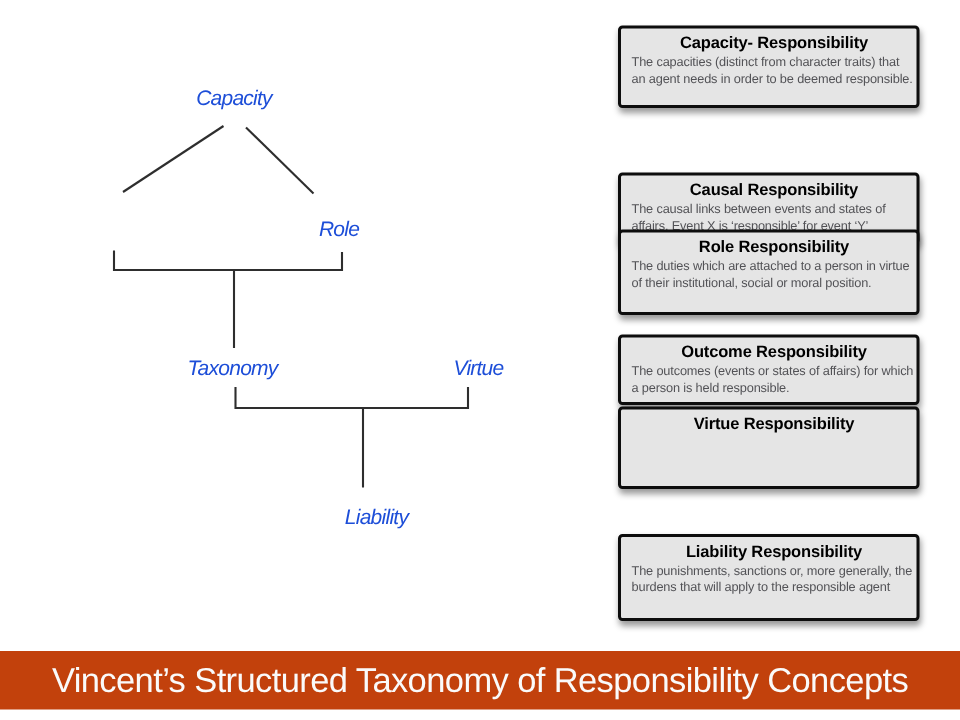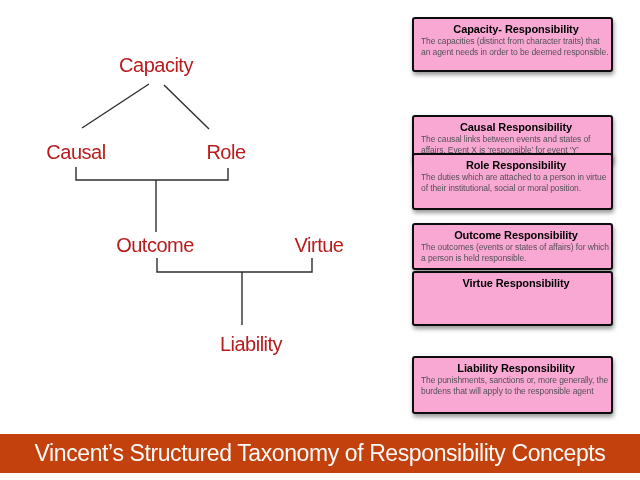--- a/index.html
+++ b/index.html
@@ -19,38 +19,39 @@
   
   .tree-lines {
     position: absolute;
     left: 0;
     top: 0;
   }
   .tree-label {
     position: absolute;
     transform: translate(-50%, -50%);
     white-space: nowrap;
-    font-size: 20px;
+    font-size: 14px;
     letter-spacing: -0.5px;
-    color: #b91c1c;
+    color: #1d4ed8;
+    font-style: italic;
   }
   .lbl-capacity  { left: 156px; top: 65px;  }
   .lbl-causal    { left: 76px;  top: 152px; }
   .lbl-role      { left: 226px; top: 152px; }
   .lbl-outcome   { left: 155px; top: 245px; }
   .lbl-virtue    { left: 319px; top: 245px; }
   .lbl-liability { left: 251px; top: 344px; }
 
   
   .info-box {
     position: absolute;
     left: 412px;
     width: 201px;
     box-sizing: border-box;
-    background: #f9a8d4;
+    background: #e5e5e5;
     border: 2px solid #0d0d0d;
     border-radius: 3px;
     box-shadow: 1px 3px 4px rgba(0,0,0,0.40);
     padding: 2px 0 3px 7px;
   }
   .box-1 { top: 17px;  min-height: 55px; }
   .box-2 { top: 89px;  min-height: 48px; margin-top: 26px; }
   .box-3 { top: 153px; min-height: 57px; }
   .box-4 { top: 223px; min-height: 47px; }
   .box-5 { top: 271px; min-height: 55px; }
@@ -98,23 +99,22 @@
   <svg class="tree-lines" width="410" height="430" viewBox="0 0 410 430">
     <path d="M149 84 L82 128" stroke="#2e2e2e" stroke-width="1.4" fill="none"></path>
     <path d="M164 85 L209 129" stroke="#2e2e2e" stroke-width="1.4" fill="none"></path>
     <path d="M76 167 L76 180 L228 180 L228 168" stroke="#2e2e2e" stroke-width="1.4" fill="none"></path>
     <path d="M156 180 L156 232" stroke="#2e2e2e" stroke-width="1.4" fill="none"></path>
     <path d="M157 258 L157 272 L312 272 L312 258" stroke="#2e2e2e" stroke-width="1.4" fill="none"></path>
     <path d="M242 272 L242 325" stroke="#2e2e2e" stroke-width="1.4" fill="none"></path>
   </svg>
 
   <div class="tree-label lbl-capacity">Capacity</div>
-  <div class="tree-label lbl-causal">Causal</div>
   <div class="tree-label lbl-role">Role</div>
-  <div class="tree-label lbl-outcome">Outcome</div>
+  <div class="tree-label lbl-outcome">Taxonomy</div>
   <div class="tree-label lbl-virtue">Virtue</div>
   <div class="tree-label lbl-liability">Liability</div>
 
   <div class="info-box box-1">
     <div class="info-box-title">Capacity- Responsibility</div>
     <div class="info-box-body">The capacities (distinct from character traits) that an agent needs in order to be deemed responsible.</div>
   </div>
 
   <div class="info-box box-2">
     <div class="info-box-title">Causal Responsibility</div>

